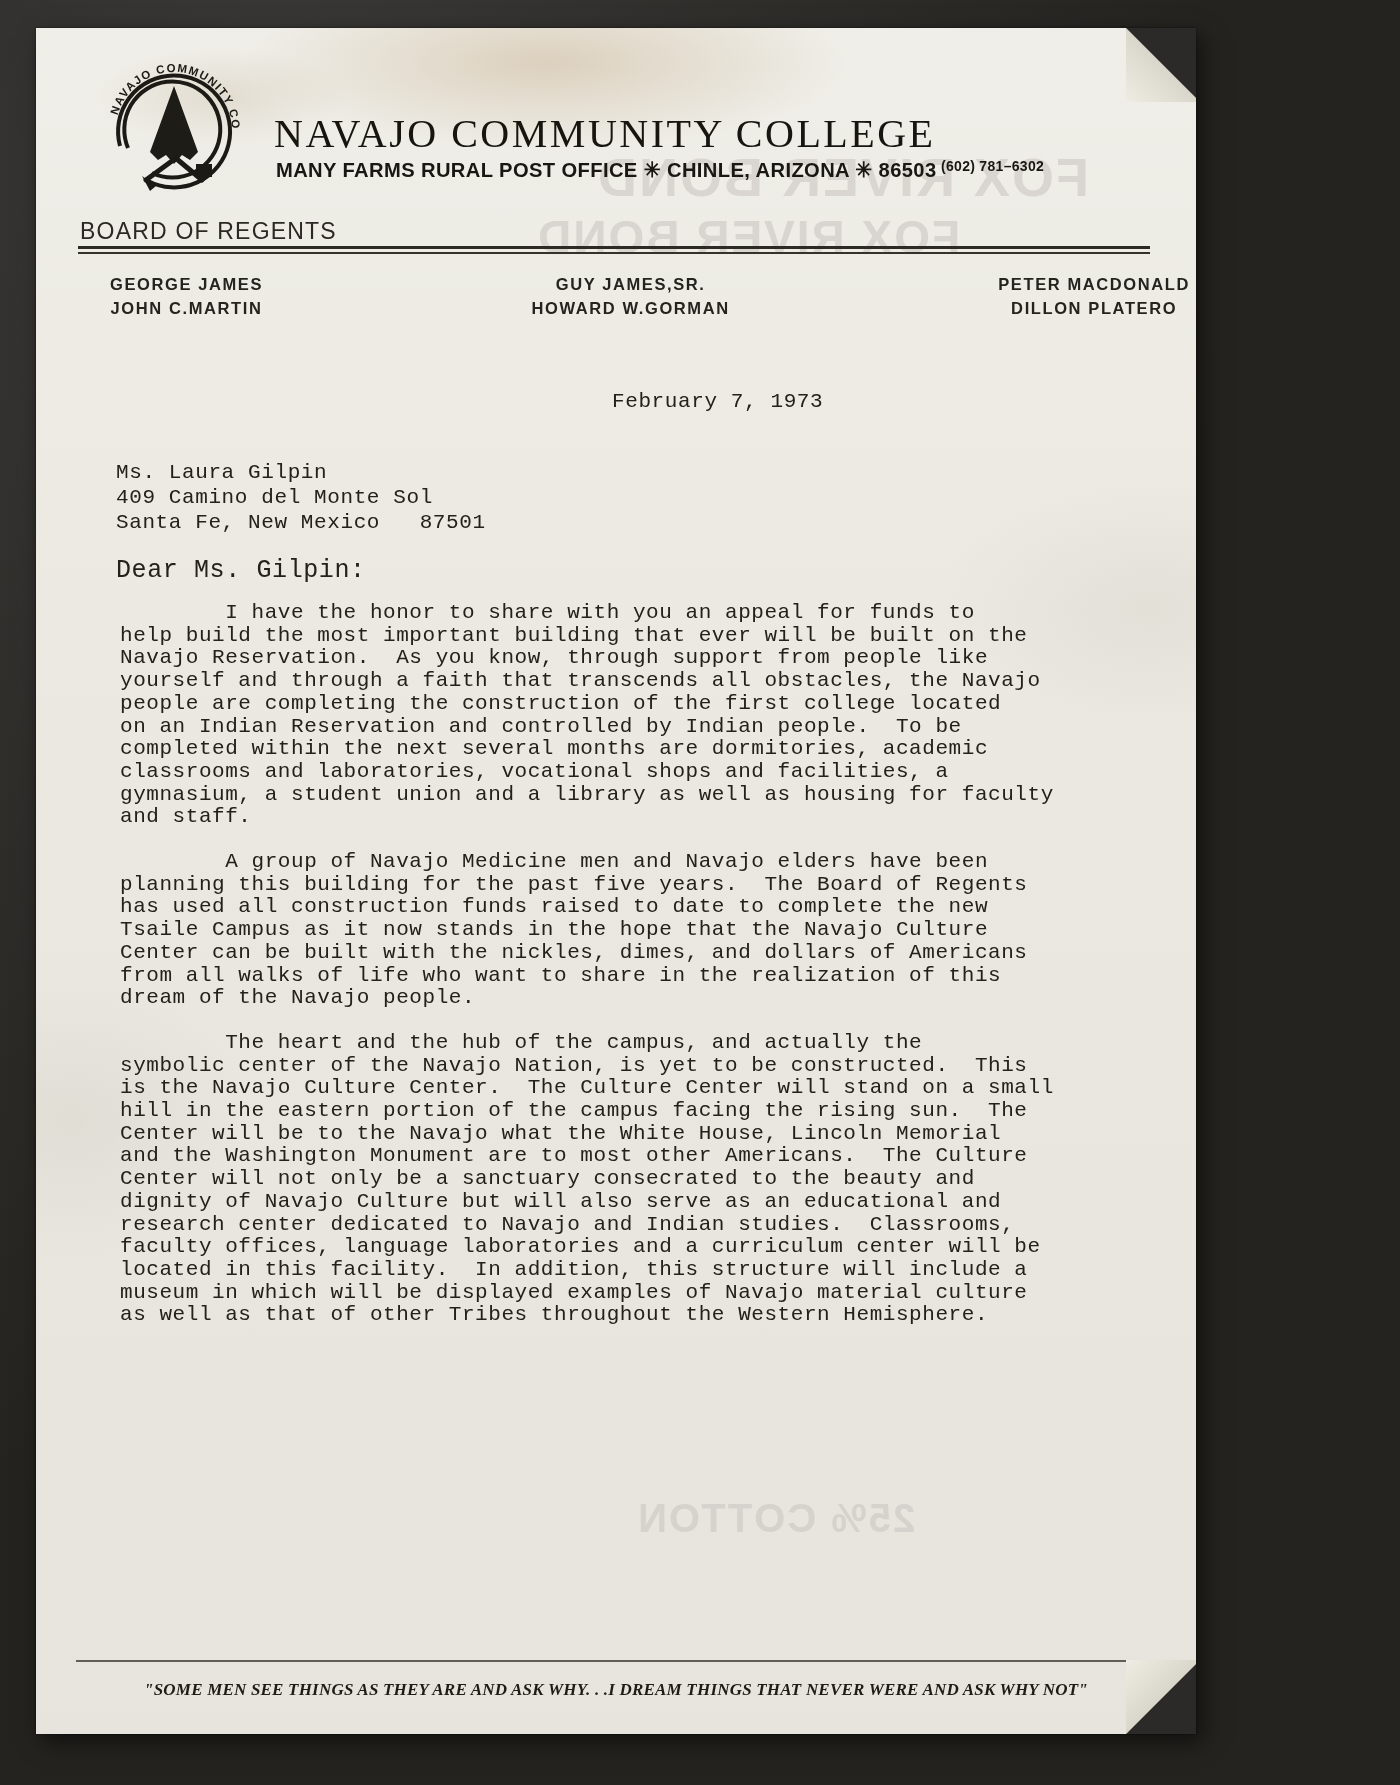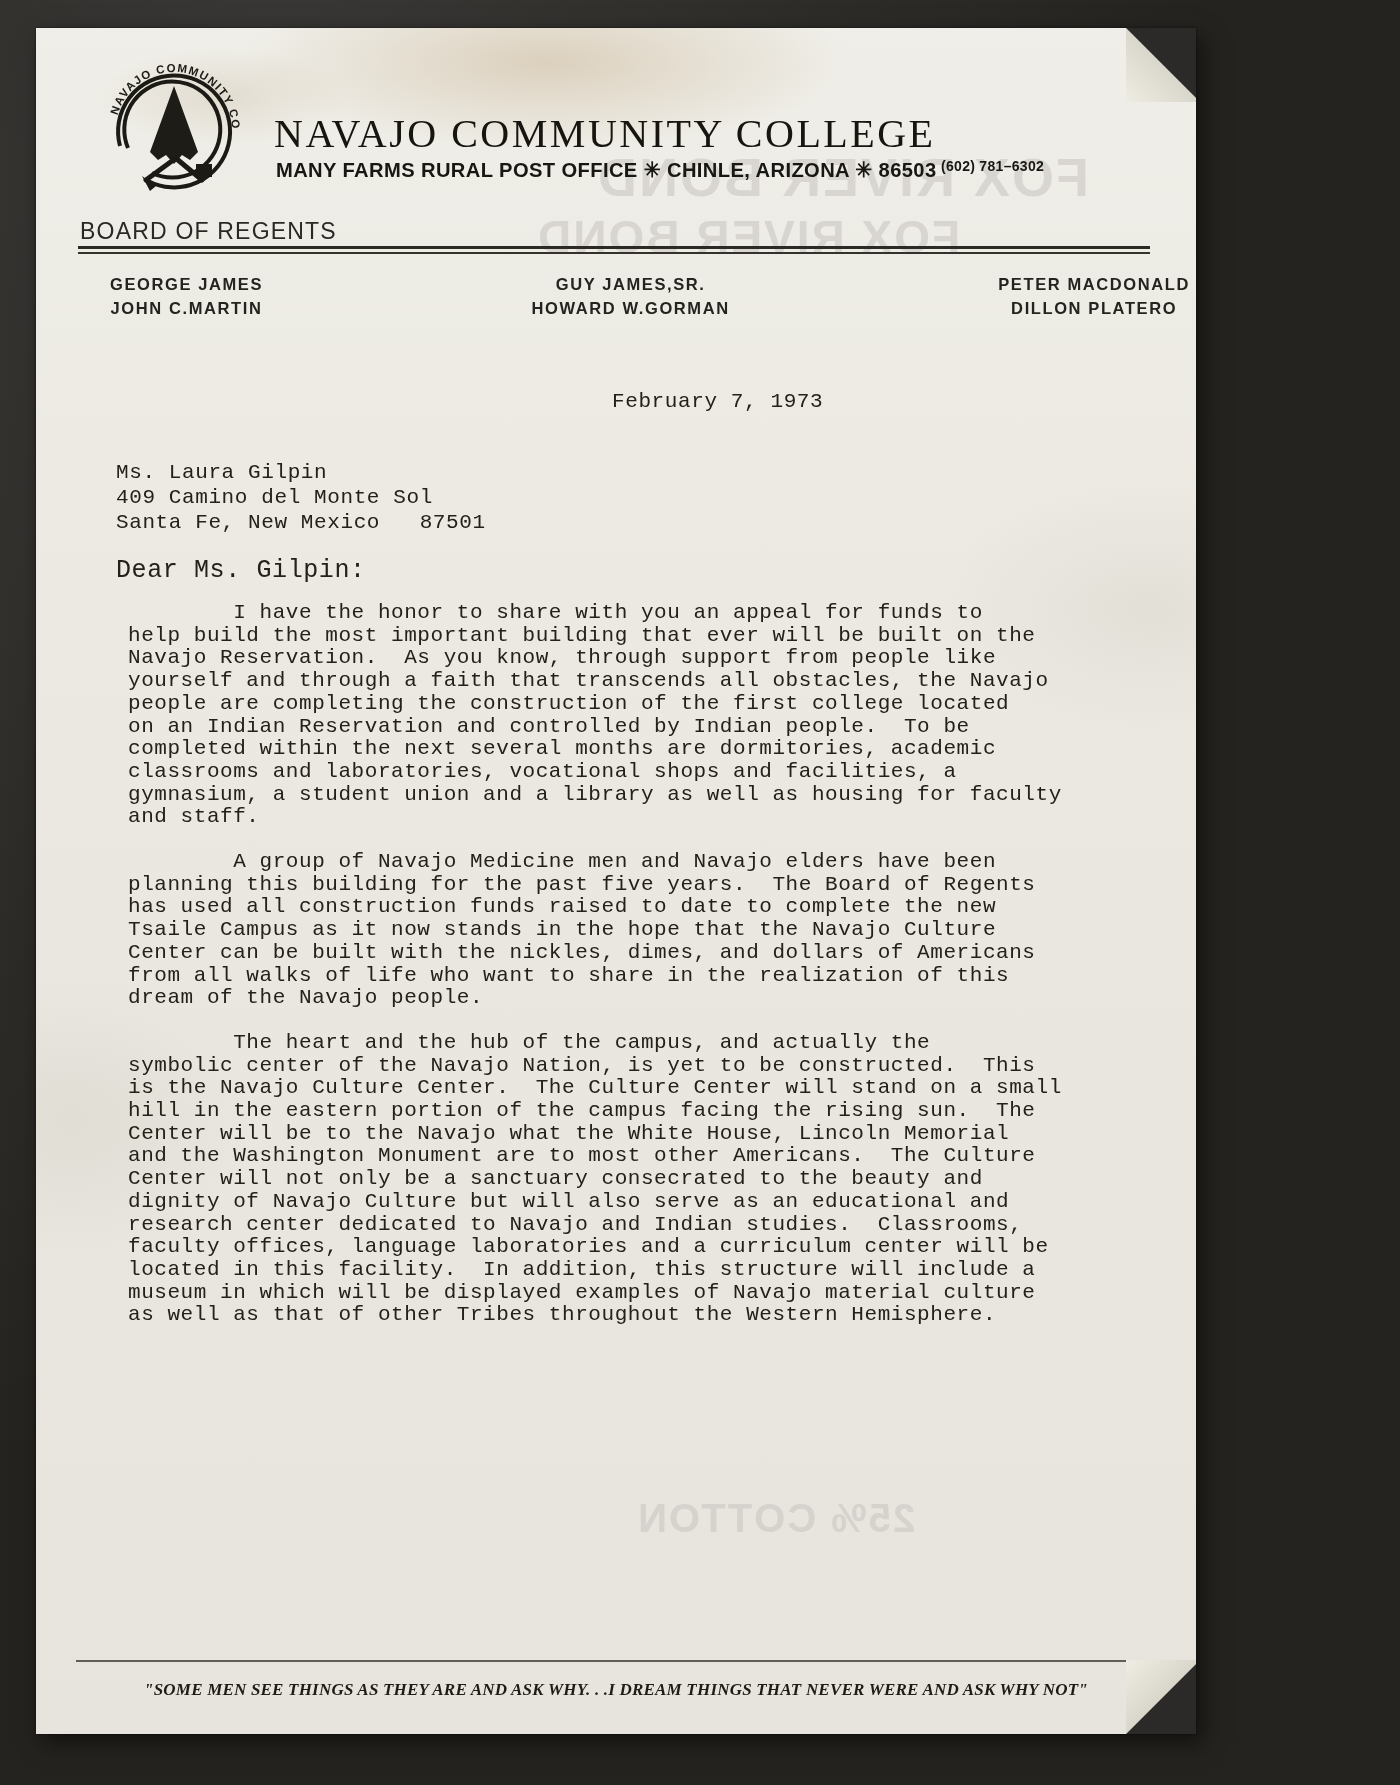--- a/index.html
+++ b/index.html
@@ -131,21 +131,21 @@
     position:absolute; left:80px; top:432px;
     font-size:21px; line-height:25px; letter-spacing:.6px; white-space:pre;
   }
   #salutation {
     position:absolute; left:80px; top:528px;
     font-size:25px; letter-spacing:.6px; white-space:nowrap;
   }
   #body { position:absolute; left:80px; top:574px; width:1000px; }
   .para {
     font-size:21px; line-height:22.7px; letter-spacing:.55px;
-    white-space:pre-wrap; margin:0 0 22px 12px;
+    white-space:pre-wrap; margin:0 0 22px 4px;
   }
 
   
   #footer-rule {
     position:absolute; left:40px; bottom:72px; width:1076px; height:2px;
     background:#4a463d; opacity:.85;
   }
   #footer-quote {
     position:absolute; left:0; bottom:34px; width:100%;
     text-align:center;

